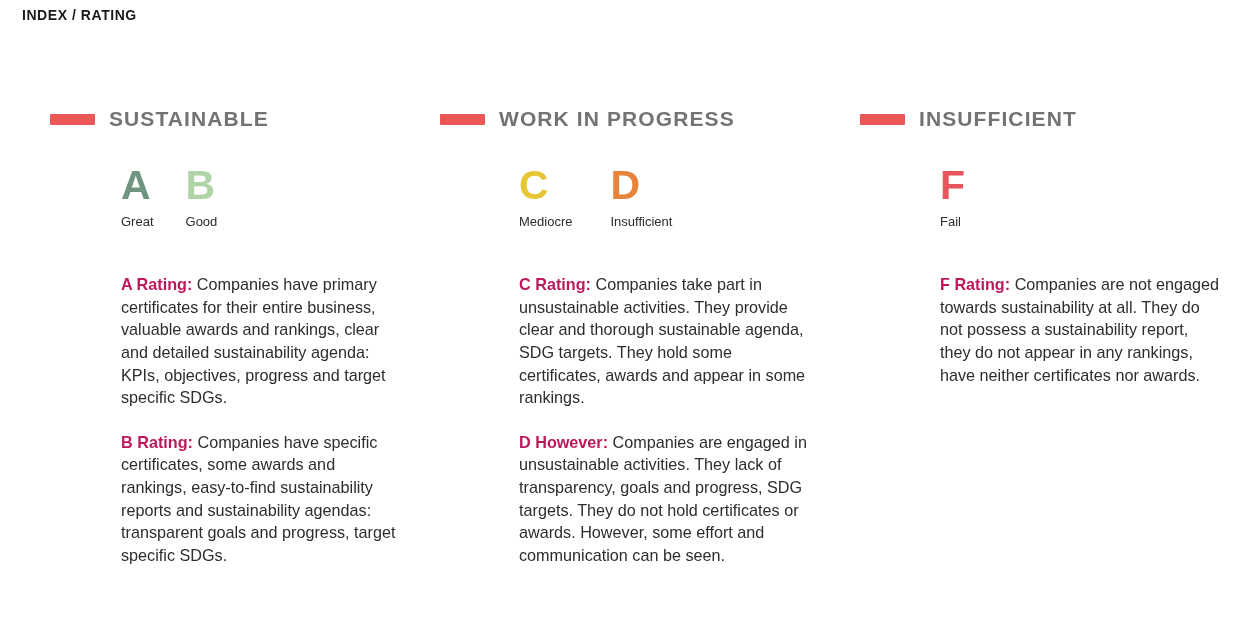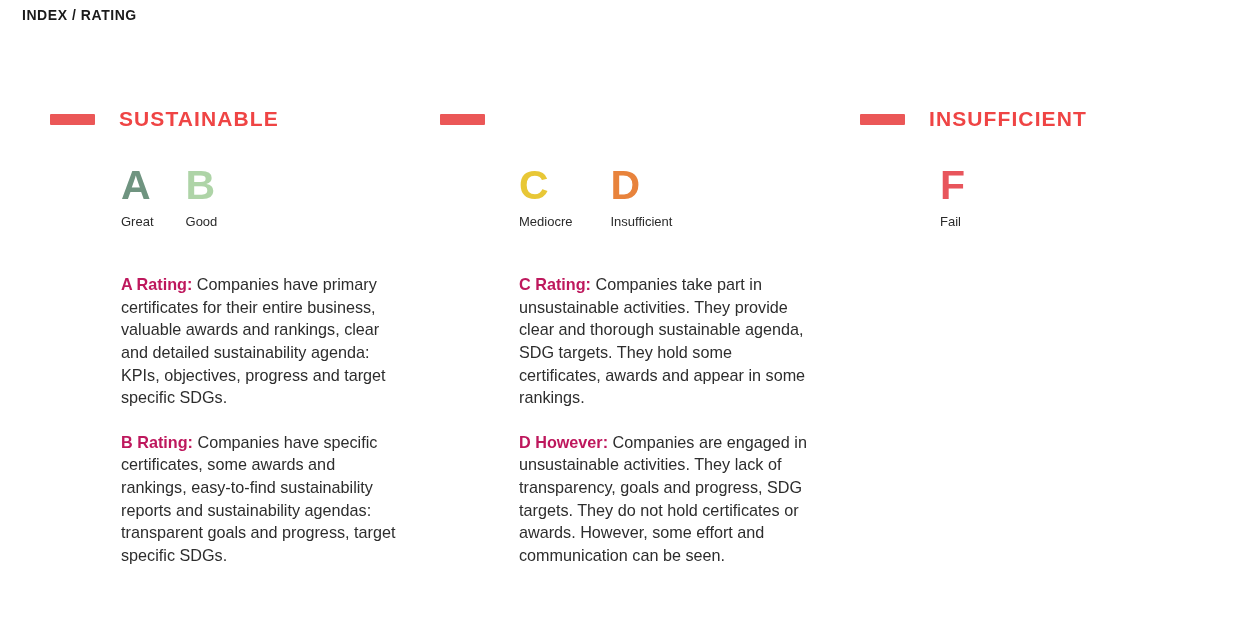--- a/index.html
+++ b/index.html
@@ -53,25 +53,25 @@
     height: 30px;
   }
   .dash {
     width: 45px;
     height: 11px;
     background: #eb5757;
     flex: 0 0 auto;
     border-radius: 1px;
   }
   .section-title {
-    margin-left: 24px;
+    margin-left: 14px;
     font-size: 21px;
     font-weight: bold;
     letter-spacing: 1.1px;
-    color: #ef4444;
+    color: #737373;
     white-space: nowrap;
   }
 
   
   .grades {
     display: flex;
     margin-top: 34px;
     padding-left: 71px;
   }
   .col-1 .grades { padding-left: 79px; }
@@ -143,20 +143,21 @@
         </div>
       </div>
       <div class="descriptions">
         <p class="desc"><span class="desc-label">A Rating:</span><span> Companies have primary certificates for their entire business, valuable awards and rankings, clear and detailed sustainability agenda: KPIs, objectives, progress and target specific SDGs.</span></p>
         <p class="desc"><span class="desc-label">B Rating:</span><span> Companies have specific certificates, some awards and rankings, easy-to-find sustainability reports and sustainability agendas: transparent goals and progress, target specific SDGs.</span></p>
       </div>
     </div>
     <div class="column col-1">
       <div class="section-head">
         <span class="dash" style="background: rgb(235, 87, 87);"></span>
+        <span class="section-title">WORK IN PROGRESS</span>
       </div>
       <div class="grades">
         <div class="grade">
           <div class="grade-letter" style="color: rgb(232, 199, 54);">C</div>
           <div class="grade-caption">Mediocre</div>
         </div>
         <div class="grade">
           <div class="grade-letter" style="color: rgb(232, 131, 60);">D</div>
           <div class="grade-caption">Insufficient</div>
         </div>
@@ -170,14 +171,17 @@
       <div class="section-head">
         <span class="dash" style="background: rgb(235, 87, 87);"></span>
         <span class="section-title">INSUFFICIENT</span>
       </div>
       <div class="grades">
         <div class="grade">
           <div class="grade-letter" style="color: rgb(232, 85, 92);">F</div>
           <div class="grade-caption">Fail</div>
         </div>
       </div>
+      <div class="descriptions">
+        <p class="desc"><span class="desc-label">F Rating:</span><span> Companies are not engaged towards sustainability at all. They do not possess a sustainability report, they do not appear in any rankings, have neither certificates nor awards.</span></p>
+      </div>
     </div>
   </div>
 
 </body></html>

